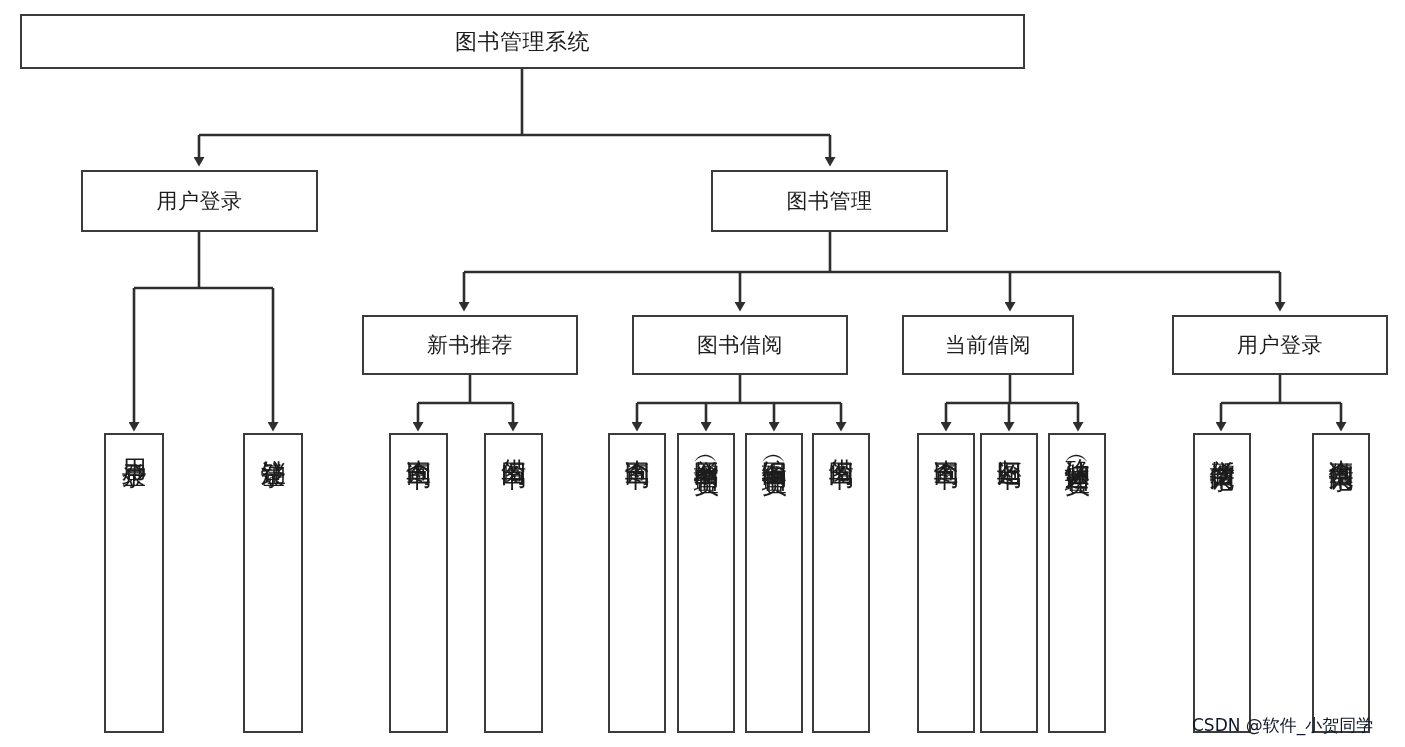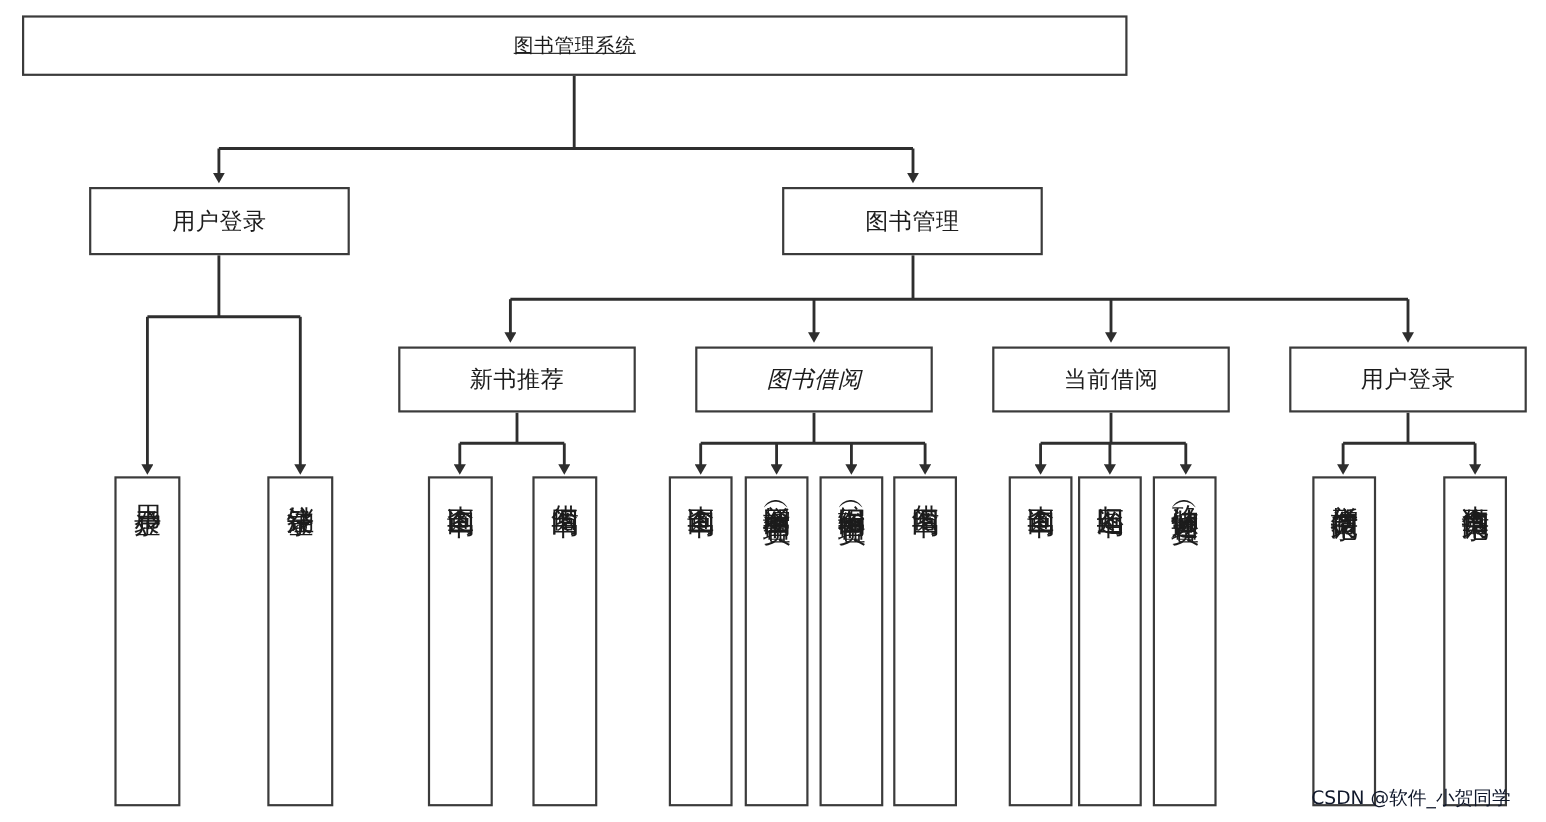--- a/index.html
+++ b/index.html
@@ -52,21 +52,21 @@
     padding-top: 4px;
   }
   .node.vertical .label {
     writing-mode: vertical-rl;
     text-orientation: upright;
     font-size: 25px;
     line-height: 1.02;
     letter-spacing: 2px;
     white-space: nowrap;
   }
-  .node.root .label { font-size: 18px; text-decoration: underline; }
+  .node.root .label { font-size: 22px; }
   .watermark {
     position: absolute;
     color: #0f172a;
     font-size: 17px;
     white-space: nowrap;
     font-family: "DejaVu Sans", "Liberation Sans", sans-serif;
   }
 </style>
 </head>
 <body>
@@ -132,25 +132,25 @@
   </div>
 
   <div class="node horizontal" style="left:711px; top:170px; width:237px; height:62px;">
     <span class="label">图书管理</span>
   </div>
 
   <div class="node horizontal" style="left:362px; top:315px; width:216px; height:60px;">
     <span class="label">新书推荐</span>
   </div>
 
-  <div class="node horizontal" style="left:632px; top:315px; width:216px; height:60px;font-style:italic;">
+  <div class="node horizontal" style="left:632px; top:315px; width:216px; height:60px;">
     <span class="label">图书借阅</span>
   </div>
 
-  <div class="node horizontal" style="left:902px; top:315px; width:216px; height:60px;">
+  <div class="node horizontal" style="left:902px; top:315px; width:172px; height:60px;">
     <span class="label">当前借阅</span>
   </div>
 
   <div class="node horizontal" style="left:1172px; top:315px; width:216px; height:60px;">
     <span class="label">用户登录</span>
   </div>
 
   <div class="node vertical" style="left:104px; top:433px; width:60px; height:300px;">
     <span class="label">用户登录</span>
   </div>

